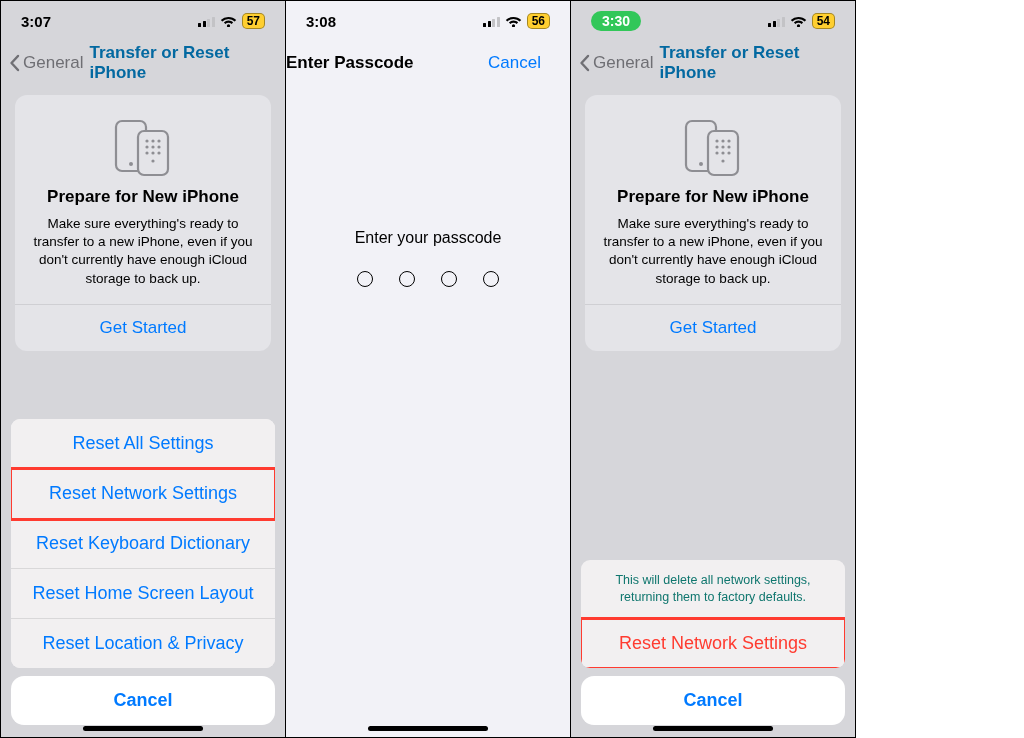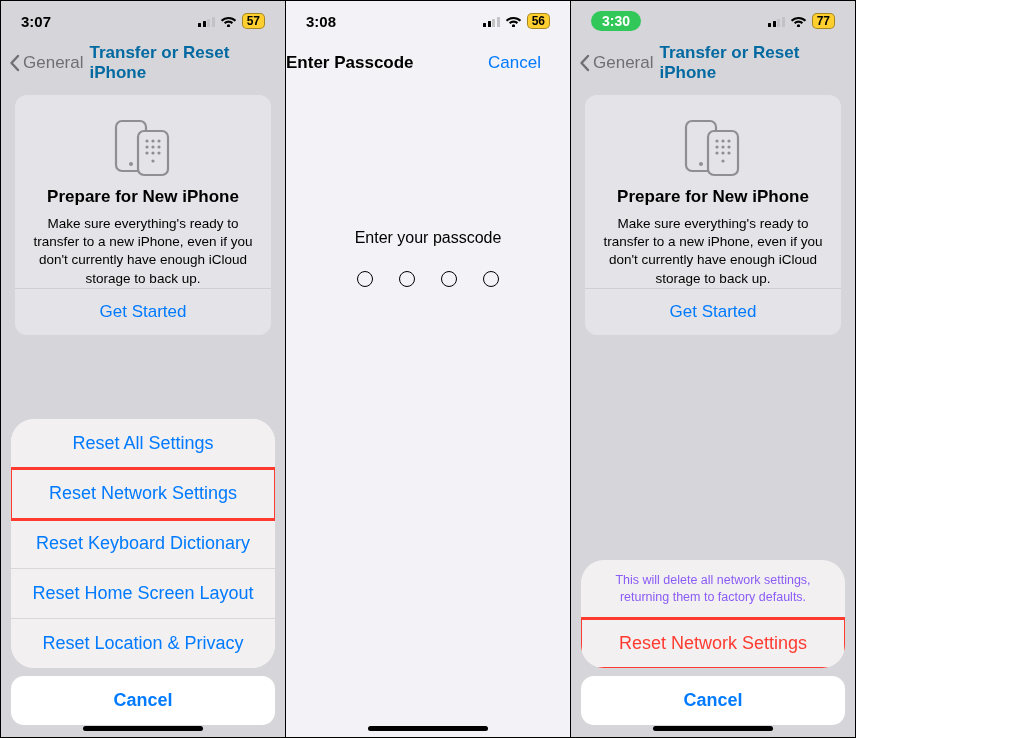--- a/index.html
+++ b/index.html
@@ -66,40 +66,40 @@
     position:absolute; top:94px; left:14px; right:14px;
     background:#e4e4e8; border-radius:12px;
     padding:18px 18px 0 18px;
     color:#000;
   }
   .card-icons{ display:flex; justify-content:center; align-items:flex-end; gap:-4px; height:64px; margin-bottom:10px;}
   .card-icons svg{display:block}
   .card-title{ text-align:center; font-weight:700; font-size:17px; margin-bottom:8px;}
   .card-body{ text-align:center; font-size:13.5px; line-height:1.35; color:#000;}
   .card-link{ display:block; text-align:center; color:#007aff; font-size:17px;
-    border-top:1px solid #cfcfd3; margin:0 -18px 0 -18px; padding:13px 0;}
+    border-top:1px solid #cfcfd3; margin:16px -18px 0 -18px; padding:13px 0;}
 
   
   .sheet{
     position:absolute; left:10px; right:10px; bottom:12px;
   }
   .sheet-group{
-    background:#f2f0f1; border-radius:23px; overflow:hidden;
+    background:#f2f0f1; border-radius:9px; overflow:hidden;
     margin-bottom:8px;
   }
   .sheet-item{
     text-align:center; color:#007aff; font-size:18px;
     padding:14px 8px;
     border-bottom:1px solid #d9d8d9;
     background:#f2f0f1;
   }
   .sheet-item:last-child{ border-bottom:none;}
   .sheet-item.destructive{ color:#ff3b30; }
   .sheet-note{
-    text-align:center; color:#8b5cf6; font-size:12.5px;
+    text-align:center; color:#0f766e; font-size:12.5px;
     padding:12px 20px; line-height:1.35;
     border-bottom:1px solid #d9d8d9;
   }
   .sheet-cancel{
     background:#fff; border-radius:13px;
     text-align:center; color:#007aff; font-size:18px; font-weight:600;
     padding:14px 8px;
   }
   .redbox{ outline:3px solid #ff3b30; outline-offset:-1px; position:relative; z-index:2;}
 
@@ -239,21 +239,21 @@
             <span></span>
             <span></span>
             <span></span>
             <span></span>
           </span>
         <span class="wifi">
           <svg width="17" height="12" viewBox="0 0 17 12">
               <path fill="#000" d="M8.5 9.2a1.6 1.6 0 1 1 0 3.2 1.6 1.6 0 0 1 0-3.2Zm0-3.6c1.8 0 3.4.7 4.6 1.9l-1.5 1.5a4.4 4.4 0 0 0-6.2 0L3.9 7.5A6.5 6.5 0 0 1 8.5 5.6Zm0-3.6c3 0 5.7 1.2 7.7 3.1l-1.5 1.5a8.6 8.6 0 0 0-12.4 0L.8 5.1A10.8 10.8 0 0 1 8.5 2Z"></path>
             </svg>
         </span>
-        <span class="battpill">77</span>
+        <span class="battpill">54</span>
       </span>
     </div>
 
     <div class="navbar">
       <span class="navback">
         <svg width="11" height="18" viewBox="0 0 11 18">
             <path fill="none" stroke="#6f6f74" stroke-width="2.4" stroke-linecap="round" stroke-linejoin="round" d="M9 2 2.5 9 9 16"></path>
           </svg>
         <span>General</span>
       </span>

